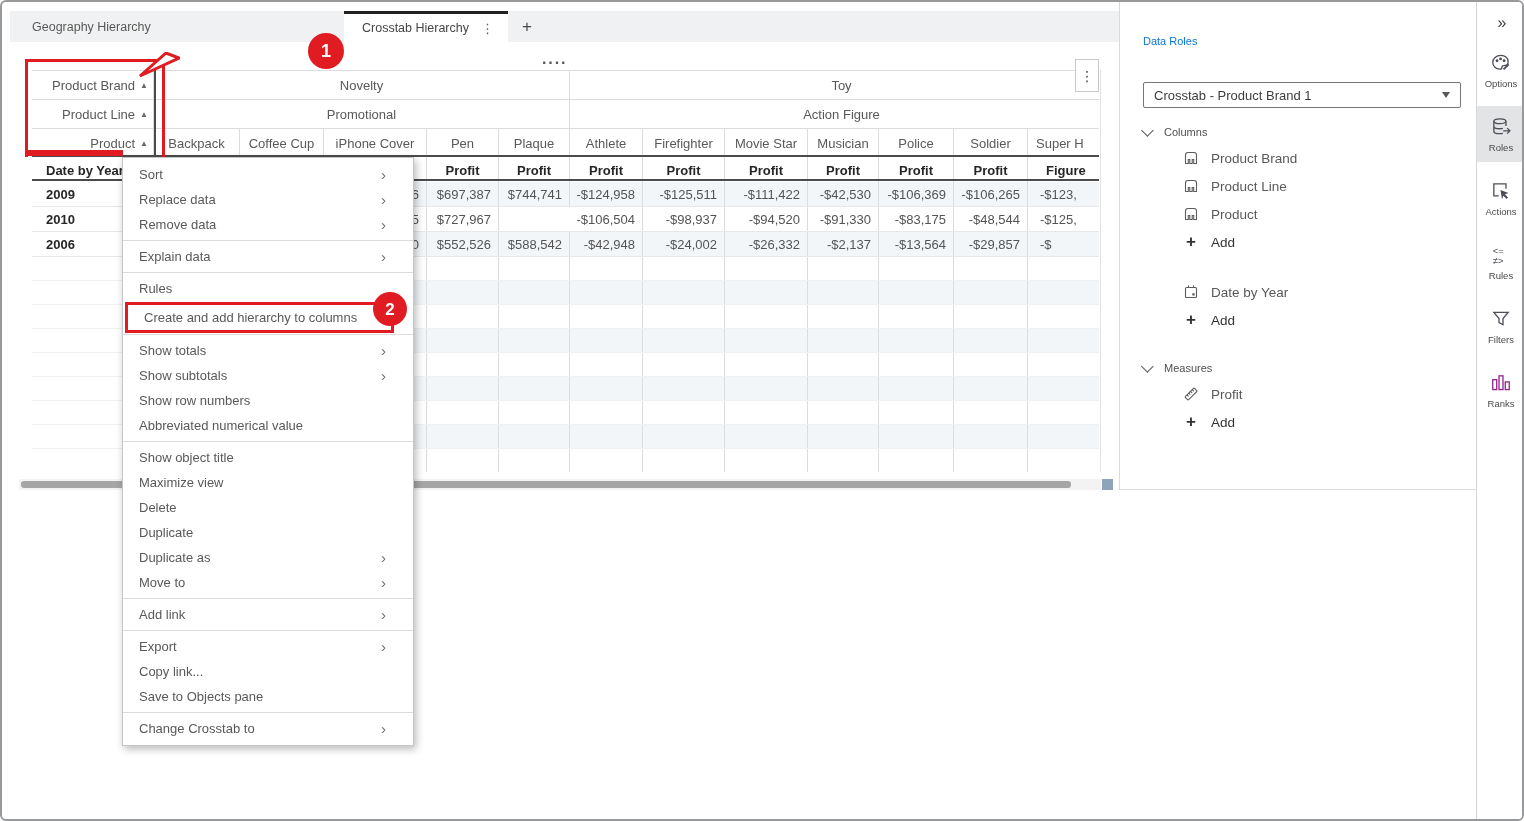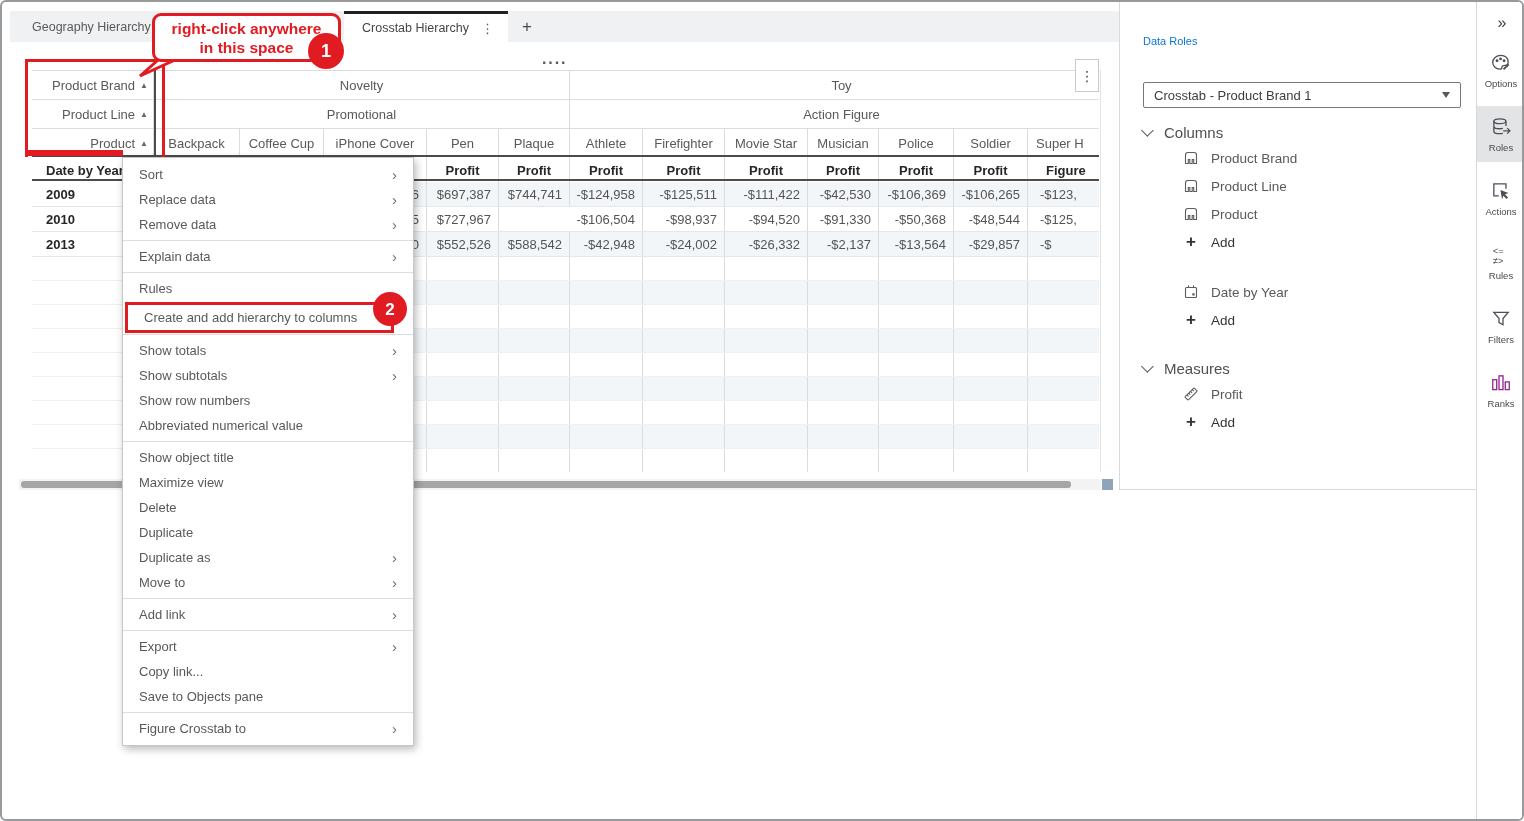--- a/index.html
+++ b/index.html
@@ -51,34 +51,34 @@
 
   .hscroll{position:absolute;left:17px;top:477px;width:1082px;height:11px;background:#f3f3f3;z-index:22;}
   .hthumb{position:absolute;left:2px;top:2px;width:1050px;height:7px;background:#a6a6a6;border-radius:3px;}
   .scorner{position:absolute;left:1100px;top:477px;width:11px;height:11px;background:#8fa3ba;z-index:22;}
 
   .vdivider{position:absolute;left:1117px;top:0;width:1px;height:488px;background:#dadada;}
   .panelbottom{position:absolute;left:1117px;top:487px;width:357px;height:1px;background:#dadada;}
 
   
   .menu{position:absolute;left:120px;top:155px;width:292px;background:#fff;border:1px solid #c6c6c6;box-shadow:2px 3px 8px rgba(0,0,0,0.28);z-index:60;padding:4px 0;box-sizing:border-box;font-size:13px;color:#595959;}
-  .mi{height:25px;line-height:25px;padding:0 16px 0 16px;display:flex;justify-content:space-between;align-items:center;}
+  .mi{height:25px;line-height:25px;padding:0 27px 0 16px;display:flex;justify-content:space-between;align-items:center;}
   .mi .arrow{color:#6e6e6e;font-size:15px;}
   .msep{border-top:1px solid #dcdcdc;margin:3px 0;}
   .mi.hl{box-shadow:0 0 0 3px #e11b22;margin:4px 22px 4px 5px;position:relative;}
   .badge2{position:absolute;right:-16px;top:-13px;width:34px;height:34px;font-size:17px;z-index:5;}
 
   
   .panel{position:absolute;left:1118px;top:0;width:356px;height:487px;background:#fff;}
   .ptitle{position:absolute;left:23px;top:33px;font-size:11px;color:#0a76d6;}
   .dd{position:absolute;left:23px;top:80px;width:318px;height:26px;border:1px solid #767676;border-radius:2px;display:flex;align-items:center;justify-content:space-between;padding:0 10px;font-size:13px;color:#3d3d3d;box-sizing:border-box;background:#fff;}
   .caret{width:0;height:0;border-left:4.5px solid transparent;border-right:4.5px solid transparent;border-top:6px solid #595959;}
   .sections{position:absolute;left:23px;top:118px;width:322px;}
   .sec{margin-bottom:22px;}
-  .sec-h{display:flex;align-items:center;height:24px;font-size:15px;color:#4f4f4f;}
+  .sec-h{display:flex;align-items:center;height:24px;font-size:11px;color:#4f4f4f;}
   .chev{width:8px;height:8px;border-left:1.5px solid #5a5a5a;border-bottom:1.5px solid #5a5a5a;transform:rotate(-45deg) translateY(-3px);margin:0 10px 0 2px;flex:none;}
   .sec-item{display:flex;align-items:center;height:28px;padding-left:40px;font-size:13.5px;color:#595959;}
   .picon{width:16px;height:16px;margin-right:12px;color:#5c5c5c;display:flex;flex:none;}
   .picon svg{width:16px;height:16px;stroke:currentColor;fill:none;stroke-width:1.1;}
   .sec-add{display:flex;align-items:center;height:28px;padding-left:40px;font-size:13.5px;color:#333;}
   .plus{font-size:17px;font-weight:bold;margin-right:12px;color:#333;width:16px;text-align:center;flex:none;}
 
   
   .toolbar{position:absolute;left:1474px;top:0;width:48px;height:817px;background:#fff;border-left:1px solid #d7d7d7;box-sizing:border-box;}
   .collapse{position:absolute;left:0;top:12px;width:48px;text-align:center;font-size:16px;color:#3e3e46;letter-spacing:-2px;}
@@ -175,26 +175,26 @@
         <div class="xc yr br" style="width: 122px;">2010</div>
         <div class="xc val br" style="width: 86px;"></div>
         <div class="xc val br" style="width: 84px;"></div>
         <div class="xc val br" style="width: 103px;">5</div>
         <div class="xc val br" style="width: 72px;">$727,967</div>
         <div class="xc val br" style="width: 71px; margin-top: 34px;">$789,855</div>
         <div class="xc val br" style="width: 73px;">-$106,504</div>
         <div class="xc val br" style="width: 82px;">-$98,937</div>
         <div class="xc val br" style="width: 83px;">-$94,520</div>
         <div class="xc val br" style="width: 71px;">-$91,330</div>
-        <div class="xc val br" style="width: 75px;">-$50,368</div>
+        <div class="xc val br" style="width: 75px;">-$83,175</div>
         <div class="xc val br" style="width: 74px;">-$48,544</div>
         <div class="xc val br vlast" style="width: 85px;">-$125,</div>
       </div>
       <div class="xrow bbl" style="height: 25px;">
-        <div class="xc yr br" style="width: 122px;">2013</div>
+        <div class="xc yr br" style="width: 122px;">2006</div>
         <div class="xc val br t" style="width: 86px;"></div>
         <div class="xc val br t" style="width: 84px;"></div>
         <div class="xc val br t" style="width: 103px;">0</div>
         <div class="xc val br t" style="width: 72px;">$552,526</div>
         <div class="xc val br t" style="width: 71px;">$588,542</div>
         <div class="xc val br t" style="width: 73px;">-$42,948</div>
         <div class="xc val br t" style="width: 82px;">-$24,002</div>
         <div class="xc val br t" style="width: 83px;">-$26,332</div>
         <div class="xc val br t" style="width: 71px;">-$2,137</div>
         <div class="xc val br t" style="width: 75px;">-$13,564</div>
@@ -349,24 +349,20 @@
   <div class="scorner"></div>
   <div class="vdivider"></div>
   <div class="panelbottom"></div>
 
   <div class="annrect"></div>
   <div class="annbar"></div>
 
   <svg class="tail" width="42" height="26">
     <polygon points="28,1 41,6 2,24" fill="#ffffff" stroke="#e11b22" stroke-width="3"></polygon>
   </svg>
-  <div class="callout">
-    <span>right-click anywhere</span>
-    <span>in this space</span>
-  </div>
   <div class="badge badge1">1</div>
 
   <div class="menu" id="menu">
       <div class="mi">
         <span class="milabel">Sort</span>
         <span class="arrow">›</span>
       </div>
       <div class="mi">
         <span class="milabel">Replace data</span>
         <span class="arrow">›</span>
@@ -435,21 +431,21 @@
         <span class="arrow">›</span>
       </div>
       <div class="mi">
         <span class="milabel">Copy link...</span>
       </div>
       <div class="mi">
         <span class="milabel">Save to Objects pane</span>
       </div>
       <div class="msep"></div>
       <div class="mi">
-        <span class="milabel">Figure Crosstab to</span>
+        <span class="milabel">Change Crosstab to</span>
         <span class="arrow">›</span>
       </div>
     </div>
 
   <div class="panel">
     <div class="ptitle">Data Roles</div>
     <div class="dd">
       <span>Crosstab - Product Brand 1</span>
       <span class="caret"></span>
     </div>

